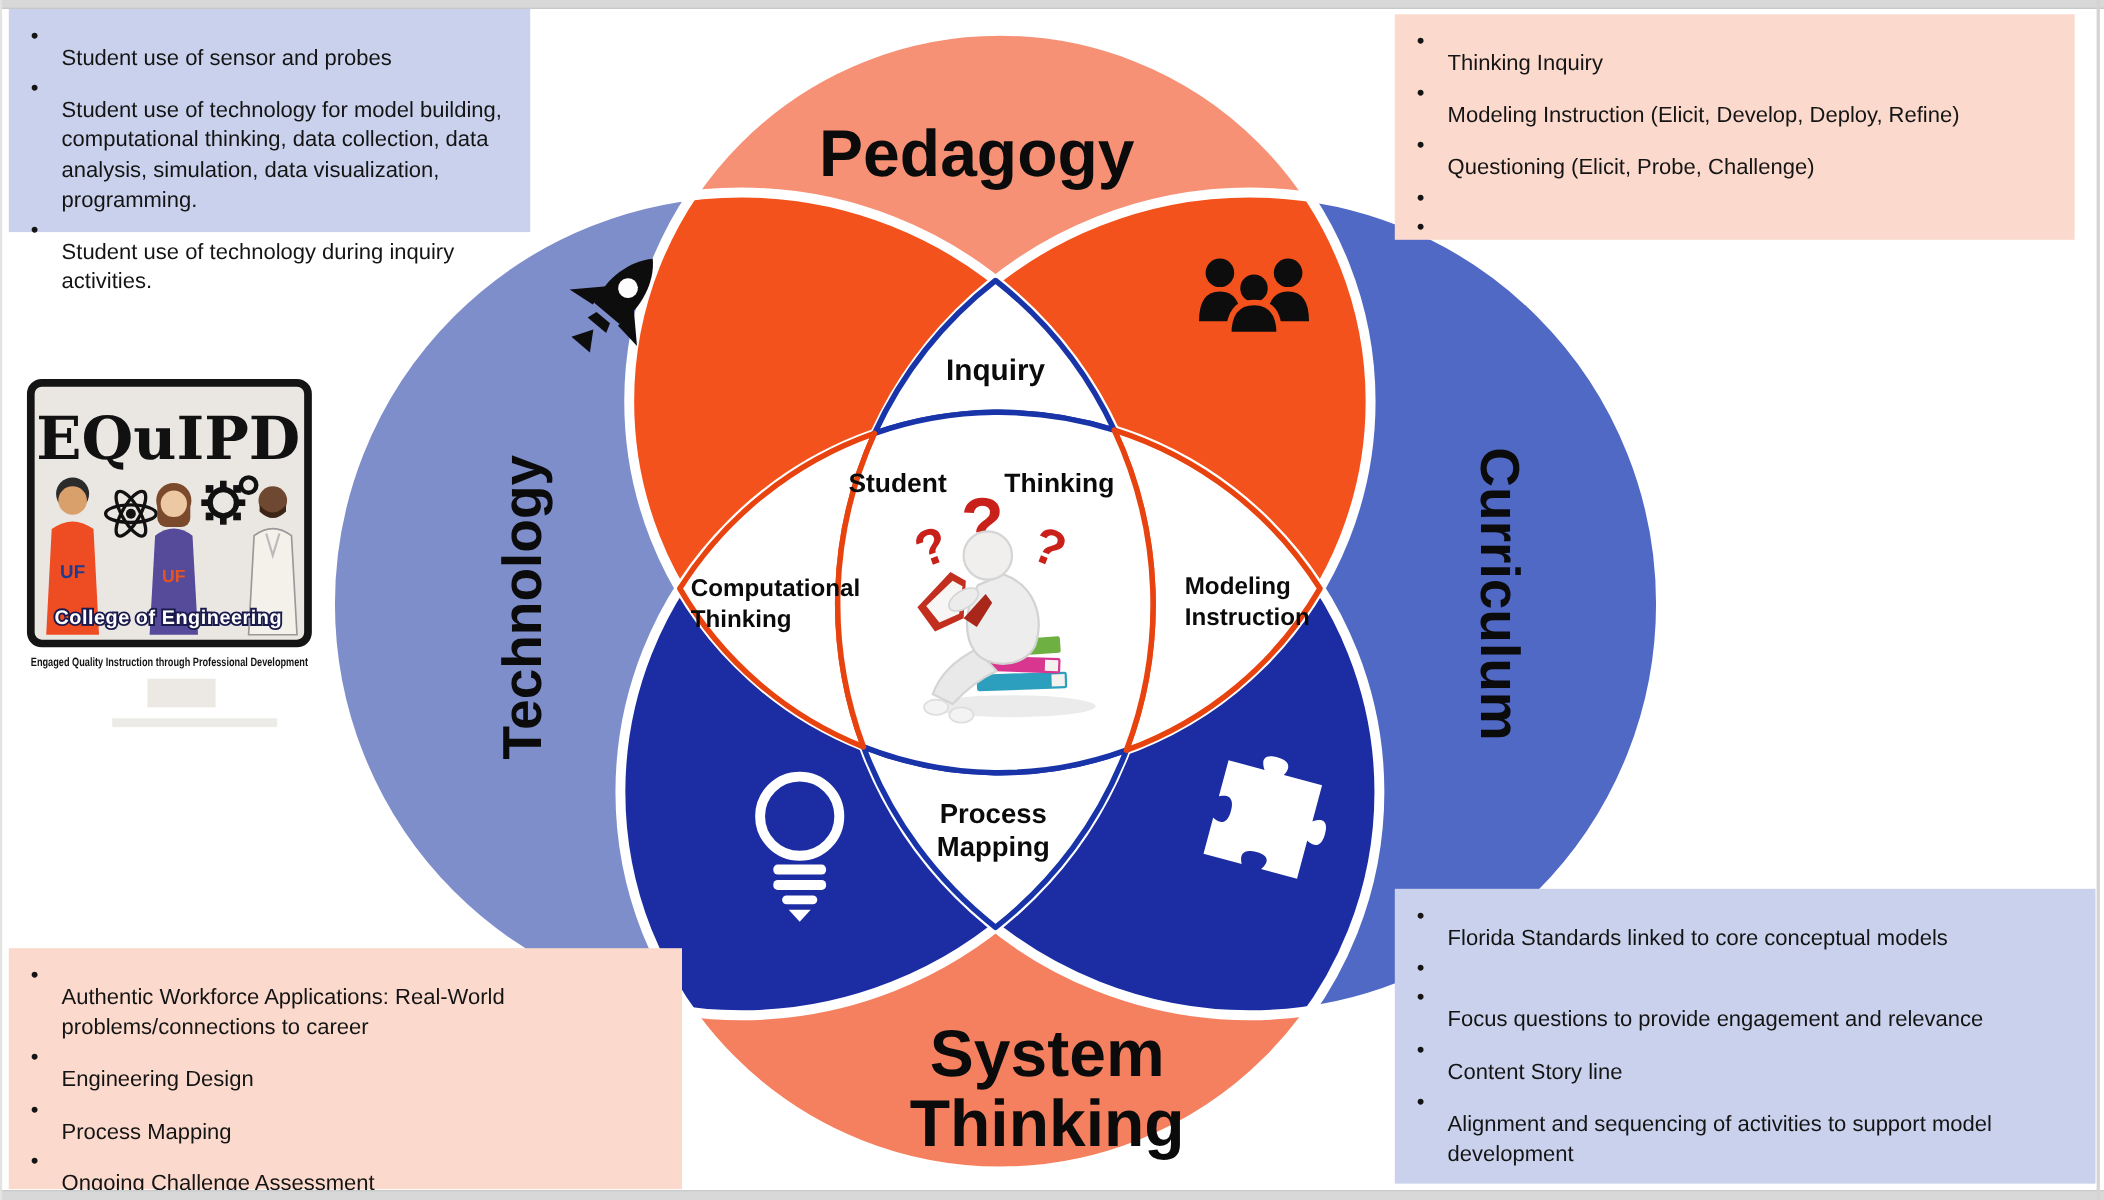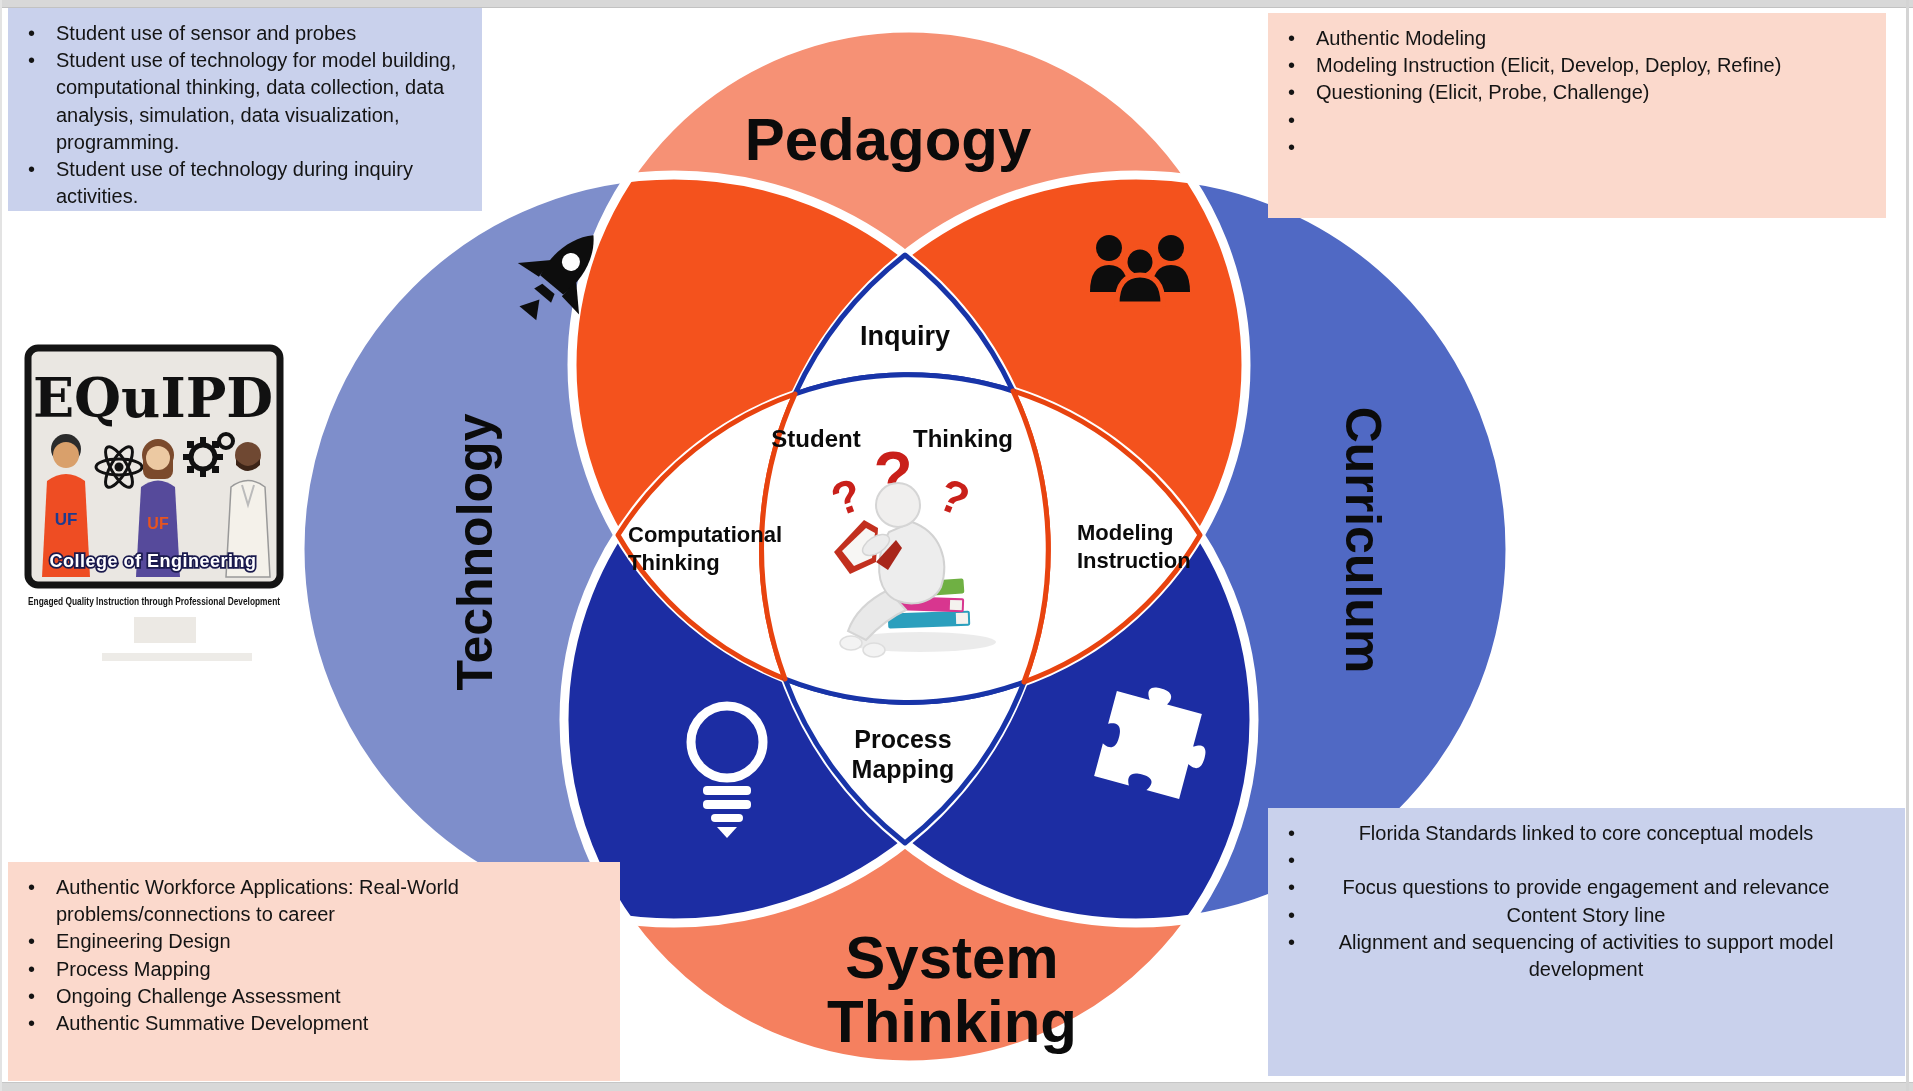--- a/index.html
+++ b/index.html
@@ -8,31 +8,31 @@
   .chrome-top{position:absolute;left:0;top:0;width:1913px;height:7px;background:#d8d8d8;border-bottom:1px solid #c2c2c2;}
   .chrome-bottom{position:absolute;left:0;top:1082px;width:1913px;height:9px;background:#d8d8d8;border-top:1px solid #c6c6c6;}
   .chrome-right{position:absolute;left:1906px;top:0;width:3px;height:1091px;background:#d4d4d4;}
   .chrome-left{position:absolute;left:0;top:0;width:2px;height:1091px;background:#e3e3e3;}
   svg.venn{position:absolute;left:0;top:0;}
   .tbox{position:absolute;box-sizing:border-box;padding:12px 14px 10px 0;color:#141414;
         font-size:20px;line-height:1.36;}
   .tbox ul{list-style:none;margin:0;padding:0;}
   .tbox li{display:flex;}
   .tbox .b{flex:0 0 48px;padding-left:20px;box-sizing:border-box;}
-  .tbox .t{flex:1 1 auto;}
+  .tbox .t{flex:1 1 auto;margin-top:20px;}
   .lav{background:#c9d1ec;}
   .pnk{background:#fbd9cc;}
   .box-tl{left:8px;top:8px;width:474px;height:203px;}
   .box-tr{left:1268px;top:13px;width:618px;height:205px;}
   .box-bl{left:8px;top:862px;width:612px;height:219px;}
   .box-br{left:1268px;top:808px;width:637px;height:268px;}
   .box-tl .t{max-width:410px;}
   .box-tr .t{max-width:520px;}
   .box-bl .t{max-width:480px;}
-  .box-br .t{max-width:540px;text-align:center;}
+  .box-br .t{max-width:540px;}
   text{font-family:"Liberation Sans", sans-serif;}
   .big-label{font-weight:bold;fill:#0b0b0b;}
   .region-label{font-weight:bold;fill:#0b0b0b;}
   .qmark{font-weight:bold;fill:#c9201a;}
   .serif{font-family:"DejaVu Serif", serif;font-weight:bold;}
 </style>
 </head>
 <body>
 
 <div class="slide">
@@ -223,21 +223,21 @@
           <span class="b">•</span>
           <span class="t">Student use of technology during inquiry activities.</span>
         </li>
     </ul>
   </div>
 
   <div class="tbox pnk box-tr">
     <ul>
       <li>
           <span class="b">•</span>
-          <span class="t">Authentic Modeling</span>
+          <span class="t">Thinking Inquiry</span>
         </li>
       <li>
           <span class="b">•</span>
           <span class="t">Modeling Instruction (Elicit, Develop, Deploy, Refine)</span>
         </li>
       <li>
           <span class="b">•</span>
           <span class="t">Questioning (Elicit, Probe, Challenge)</span>
         </li>
       <li>

